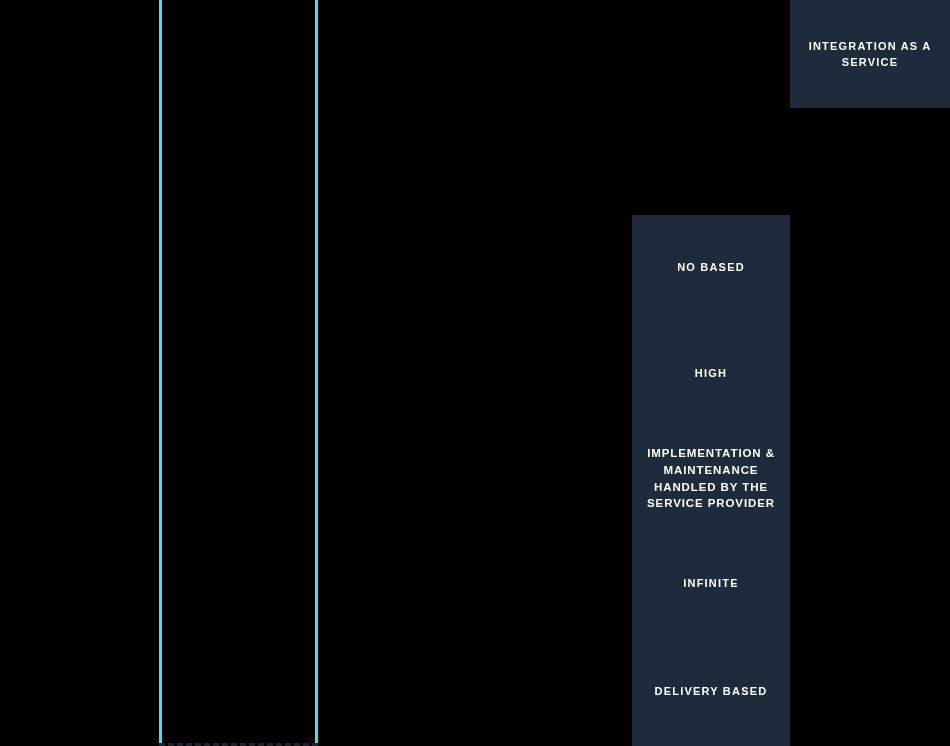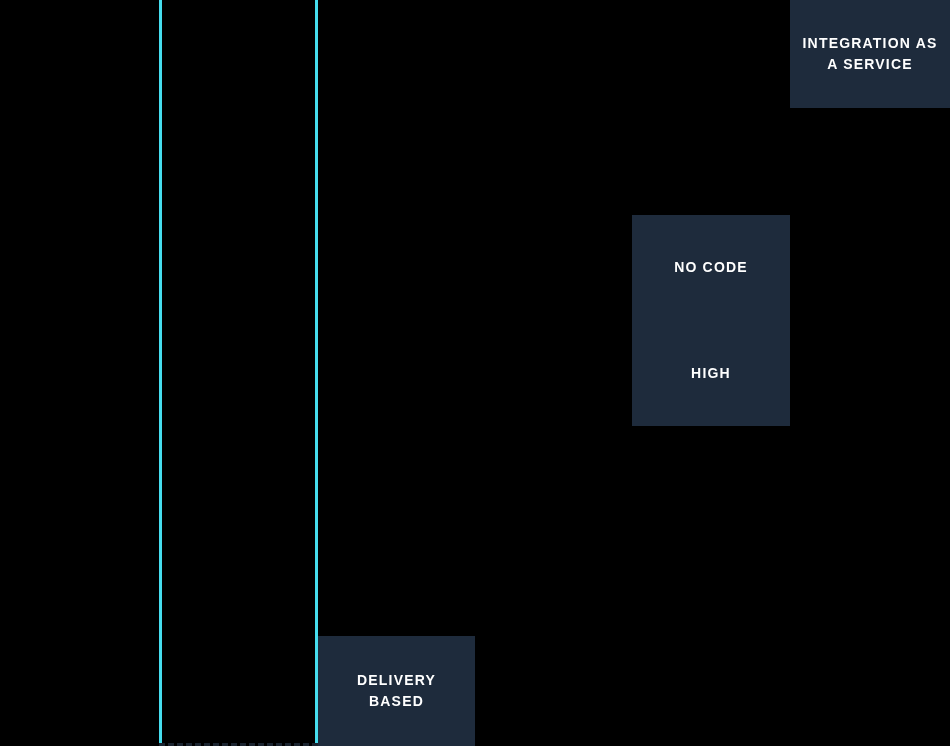--- a/index.html
+++ b/index.html
@@ -84,21 +84,21 @@
     border-right: 3px solid #46ddee;
     box-sizing: border-box;
     z-index: -1;
   }
 
   
   .col-service {
     background: #1e2b3c !important;
     color: #ffffff !important;
     font-weight: 700;
-    font-size: 14px;
+    font-size: 11px;
     letter-spacing: 1.2px;
     line-height: 1.5;
     border-left: none !important;
   }
   .col-service.small {
     font-size: 11.5px;
     letter-spacing: 0.9px;
     line-height: 1.45;
   }
 </style>
@@ -118,40 +118,42 @@
   <div class="cell col-body col-highlight row-light">Ranges from slow to fast</div>
   <div class="cell col-body row-light">Ranges from slow to fast</div>
   <div class="cell col-body row-light">Ranges from slow to fast</div>
   <div class="cell col-body row-light">Slow</div>
 
   <div class="cell col-label row-dark">INTEGRATION APPROACH</div>
   <div class="cell col-body col-highlight row-dark">Coding from scratch</div>
   <div class="cell col-body row-dark">Low-code</div>
   <div class="cell col-body row-dark">Low-code</div>
   <div class="cell col-body row-dark">No-code</div>
-  <div class="cell col-service row-dark">NO CODE</div>
+  <div class="cell col-service row-dark">NO BASED</div>
 
   <div class="cell col-label row-light">ABILITY TO ALIGN &amp; COORDINATE STAKEHOLDERS</div>
   <div class="cell col-body col-highlight row-light">Low</div>
   <div class="cell col-body row-light">Medium</div>
   <div class="cell col-body row-light">Medium</div>
   <div class="cell col-body row-light">High</div>
   <div class="cell col-service row-light">HIGH</div>
 
   <div class="cell col-label row-dark">RESOURCES REQUIRED</div>
   <div class="cell col-body col-highlight row-dark">High technical competence with dedicated specialists</div>
   <div class="cell col-body row-dark">Medium technical competence with dedicated specialists</div>
   <div class="cell col-body row-dark">High technical competence with dedicated specialists</div>
   <div class="cell col-body row-dark">No technical competence, requires a lot of staff</div>
+  <div class="cell col-service small row-dark">IMPLEMENTATION &amp; MAINTENANCE HANDLED BY THE SERVICE PROVIDER</div>
 
   <div class="cell col-label row-light">SCALABILITY FOR SERVICE DELIVERY</div>
   <div class="cell col-body col-highlight row-light">Low</div>
   <div class="cell col-body row-light">Medium</div>
   <div class="cell col-body row-light">Medium</div>
   <div class="cell col-body row-light">Low</div>
+  <div class="cell col-service row-light">INFINITE</div>
 
   <div class="cell col-label row-dark">COST</div>
   <div class="cell col-body col-highlight row-dark">Medium</div>
   <div class="cell col-body row-dark">High</div>
   <div class="cell col-body row-dark">High</div>
   <div class="cell col-body row-dark">Low</div>
   <div class="cell col-service row-dark">DELIVERY BASED</div>
 
   <div class="highlight-outline"></div>
 

